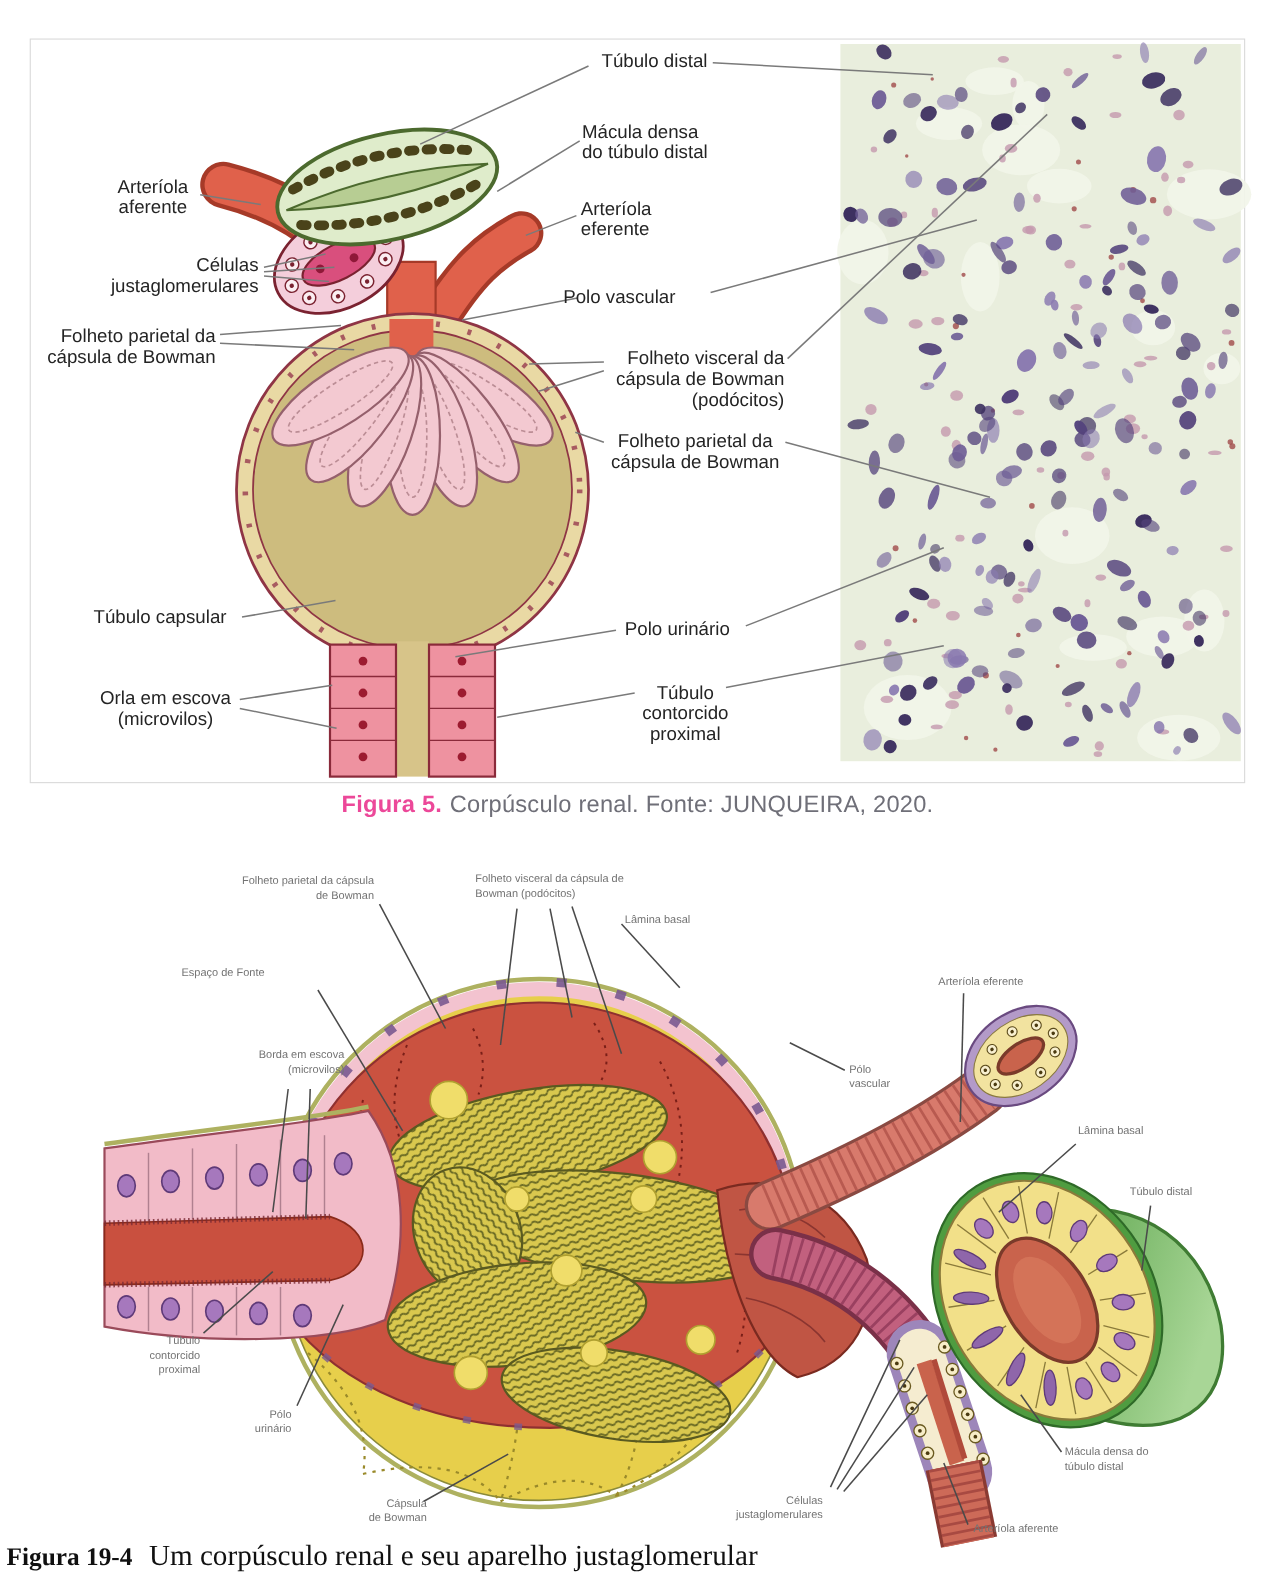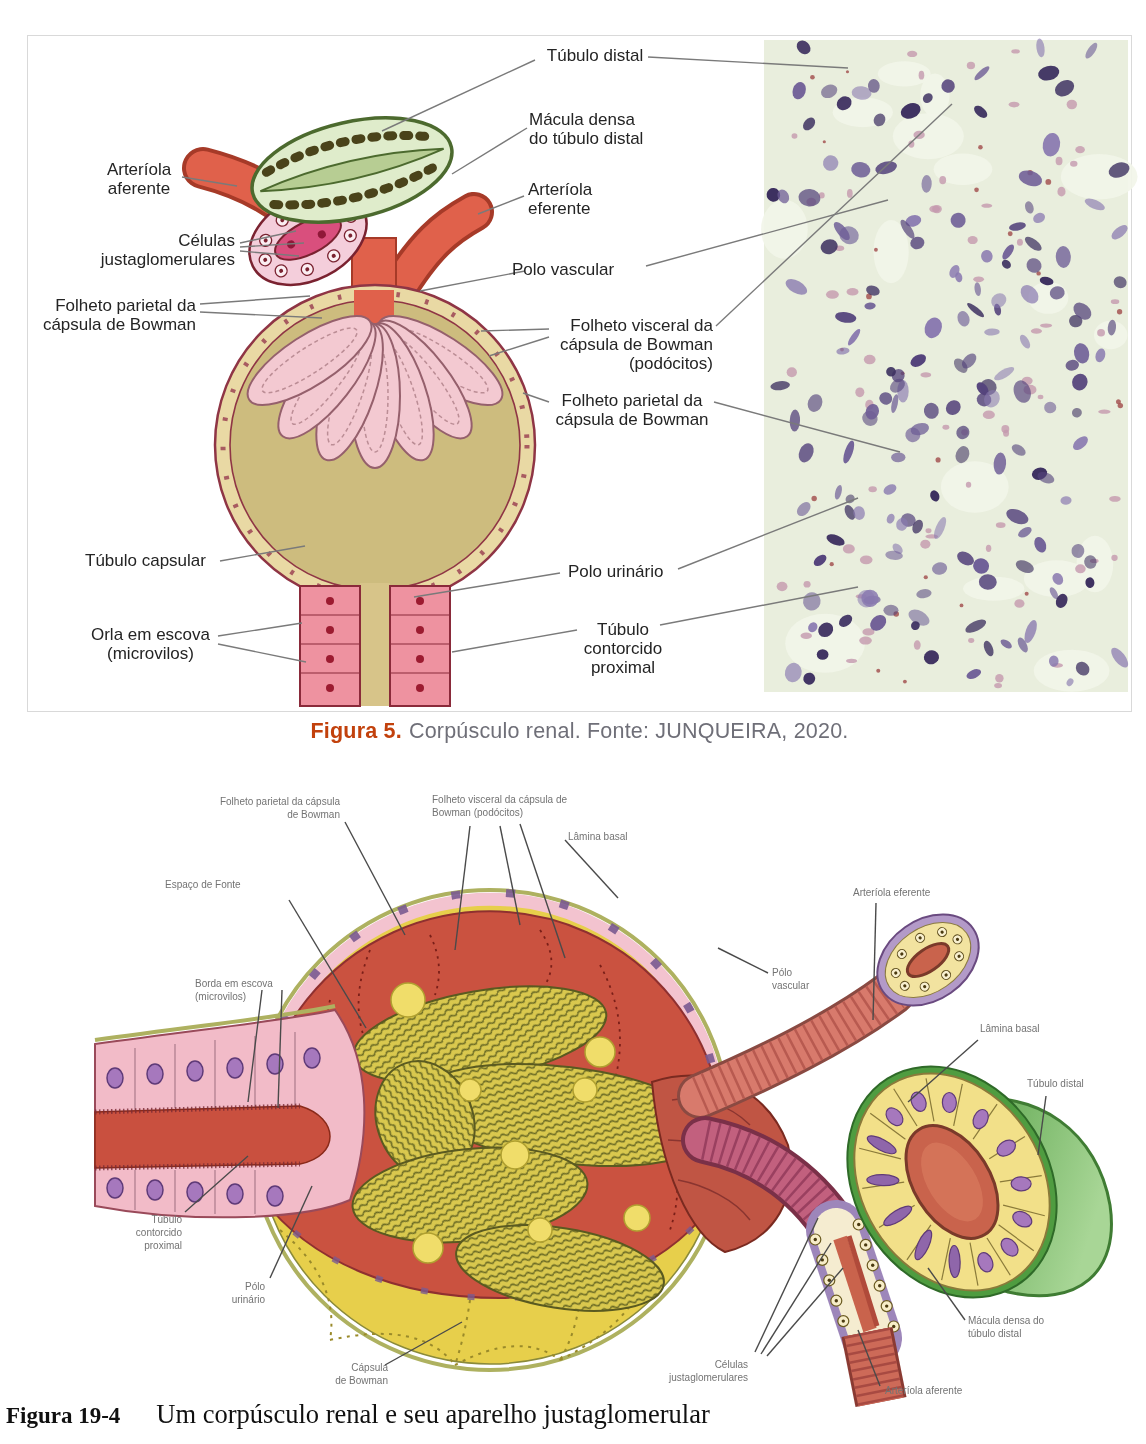--- a/index.html
+++ b/index.html
@@ -3,25 +3,25 @@
 <meta charset="utf-8">
 <style>
 *{margin:0;padding:0;box-sizing:border-box}
 html,body{width:1146px;height:1444px}
 body{position:relative;background:#fff;font-family:"Liberation Sans",sans-serif;overflow:hidden}
 .figbox{position:absolute;left:27px;top:35px;width:1105px;height:677px;border:1px solid #d9d9d9;background:#fff}
 svg.art{position:absolute;left:0;top:0}
 .lt{position:absolute;font-size:17px;line-height:1.13;color:#242424;white-space:pre-line}
 .lb{position:absolute;font-size:10px;line-height:1.3;color:#737373;white-space:pre-line}
 .cap5{position:absolute;left:27px;top:719px;width:1105px;text-align:center;font-size:21.5px;color:#6f6f78;letter-spacing:.2px}
-.cb{font-weight:bold;color:#c2410c}
+.cb{font-weight:bold;color:#ec4899}
 .cr{margin-left:7px}
 .cap19{position:absolute;left:6px;top:1399px;width:1138px;font-family:"Liberation Serif",serif;font-size:26.5px;color:#101010;white-space:nowrap}
 .cb19{font-weight:bold;font-size:23px}
-.cr19{margin-left:36px}
+.cr19{margin-left:15px}
 </style>
 </head>
 <body>
 
 <div class="figbox"></div>
 
 <svg class="art" width="1146" height="1444">
 <defs>
   <pattern id="hatch" width="9" height="7" patternUnits="userSpaceOnUse" patternTransform="rotate(-25)">
     <rect width="9" height="7" fill="#d9c84e"></rect>
@@ -690,21 +690,21 @@
   <span class="cb">Figura 5.</span><span class="cr">Corpúsculo renal. Fonte: JUNQUEIRA, 2020.</span>
 </div>
 
 <div class="lb" style="left:165px;top:795px;width:175px;text-align:right">Folheto parietal da cápsula
 de Bowman</div>
 <div class="lb" style="left:432px;top:793px;width:200px">Folheto visceral da cápsula de
 Bowman (podócitos)</div>
 <div class="lb" style="left:568px;top:830px;width:100px">Lâmina basal</div>
 <div class="lb" style="left:165px;top:878px;width:140px">Espaço de Fonte</div>
 <div class="lb" style="left:853px;top:886px;width:120px">Arteríola eferente</div>
-<div class="lb" style="left:195px;top:977px;width:118px;text-align:left">Borda em escova
+<div class="lb" style="left:195px;top:953px;width:118px;text-align:right">Borda em escova
 (microvilos)</div>
 <div class="lb" style="left:772px;top:966px;width:70px">Pólo
 vascular</div>
 <div class="lb" style="left:980px;top:1022px;width:100px">Lâmina basal</div>
 <div class="lb" style="left:1027px;top:1077px;width:95px">Túbulo distal</div>
 <div class="lb" style="left:108px;top:1213px;width:74px;text-align:right">Túbulo
 contorcido
 proximal</div>
 <div class="lb" style="left:207px;top:1280px;width:58px;text-align:right">Pólo
 urinário</div>

